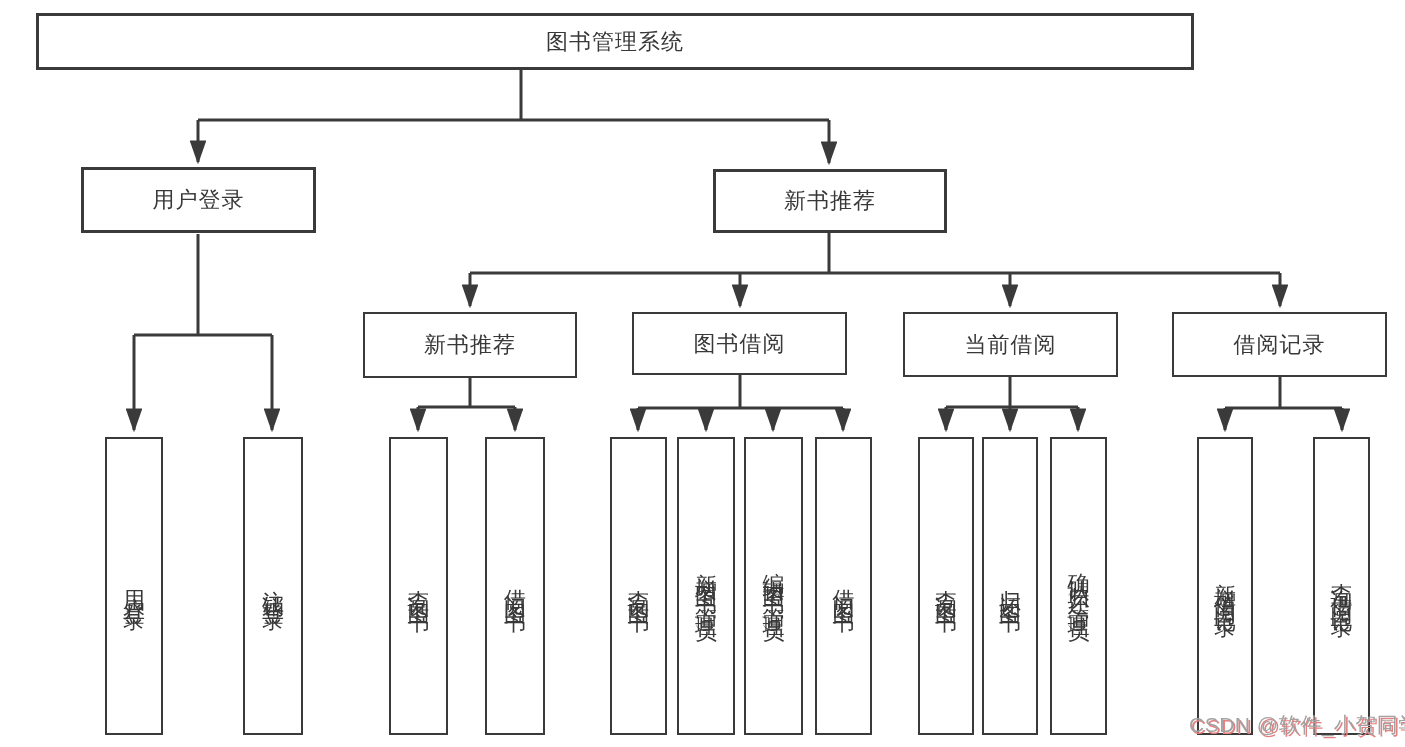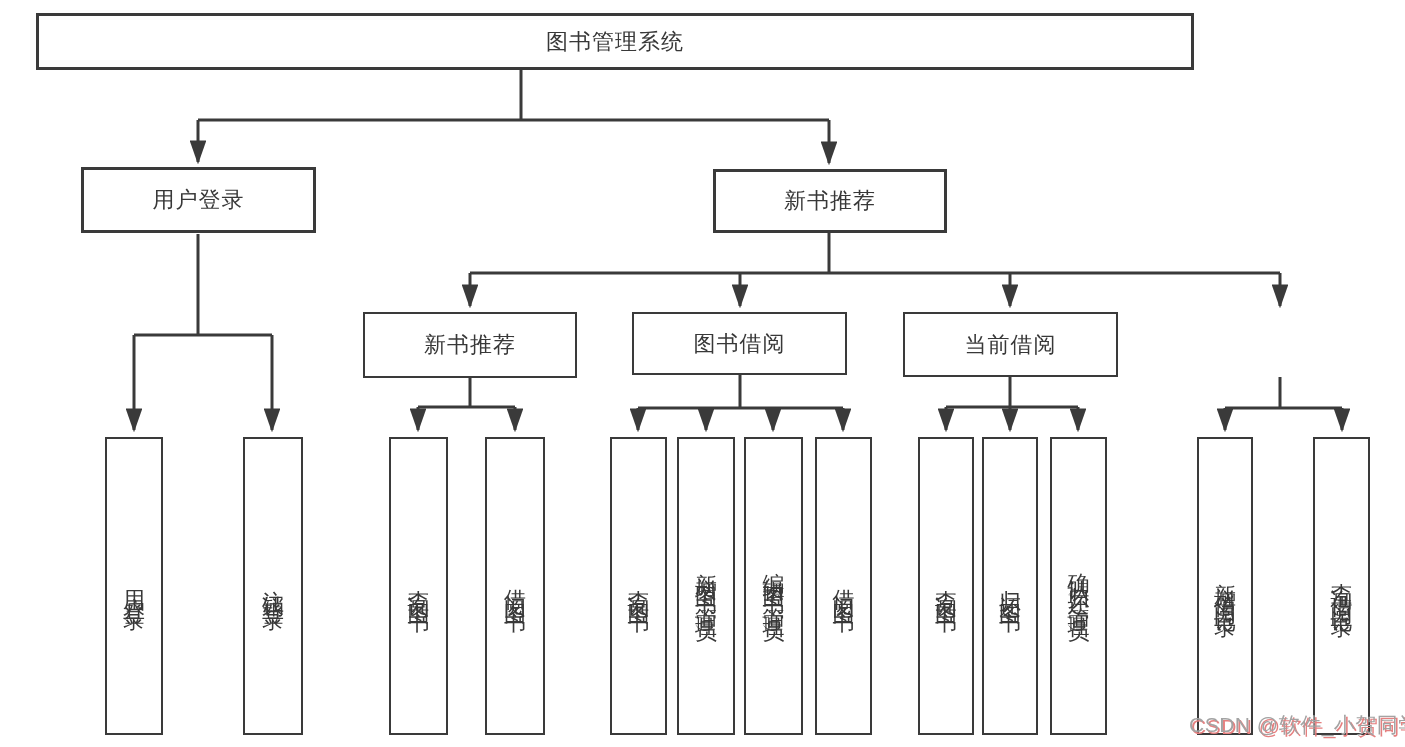--- a/index.html
+++ b/index.html
@@ -121,20 +121,23 @@
 
   <div class="box lv3" style="left:363px; top:312px; width:214px; height:66px;font-family:Liberation Mono, monospace;">
     <span class="hlabel">新书推荐</span>
   </div>
   <div class="box lv3" style="left:632px; top:312px; width:215px; height:63px;font-family:Liberation Mono, monospace;">
     <span class="hlabel">图书借阅</span>
   </div>
   <div class="box lv3" style="left:903px; top:312px; width:215px; height:65px;">
     <span class="hlabel">当前借阅</span>
   </div>
+  <div class="box lv3" style="left:1172px; top:312px; width:215px; height:65px;">
+    <span class="hlabel">借阅记录</span>
+  </div>
 
   <div class="box leaf" style="left:105px; top:437px; width:58px; height:298px;">
     <span class="vtext">用户登录</span>
   </div>
   <div class="box leaf" style="left:243px; top:437px; width:60px; height:298px;">
     <span class="vtext">注销登录</span>
   </div>
 
   <div class="box leaf" style="left:389px; top:437px; width:59px; height:298px;">
     <span class="vtext">查询图书</span>

